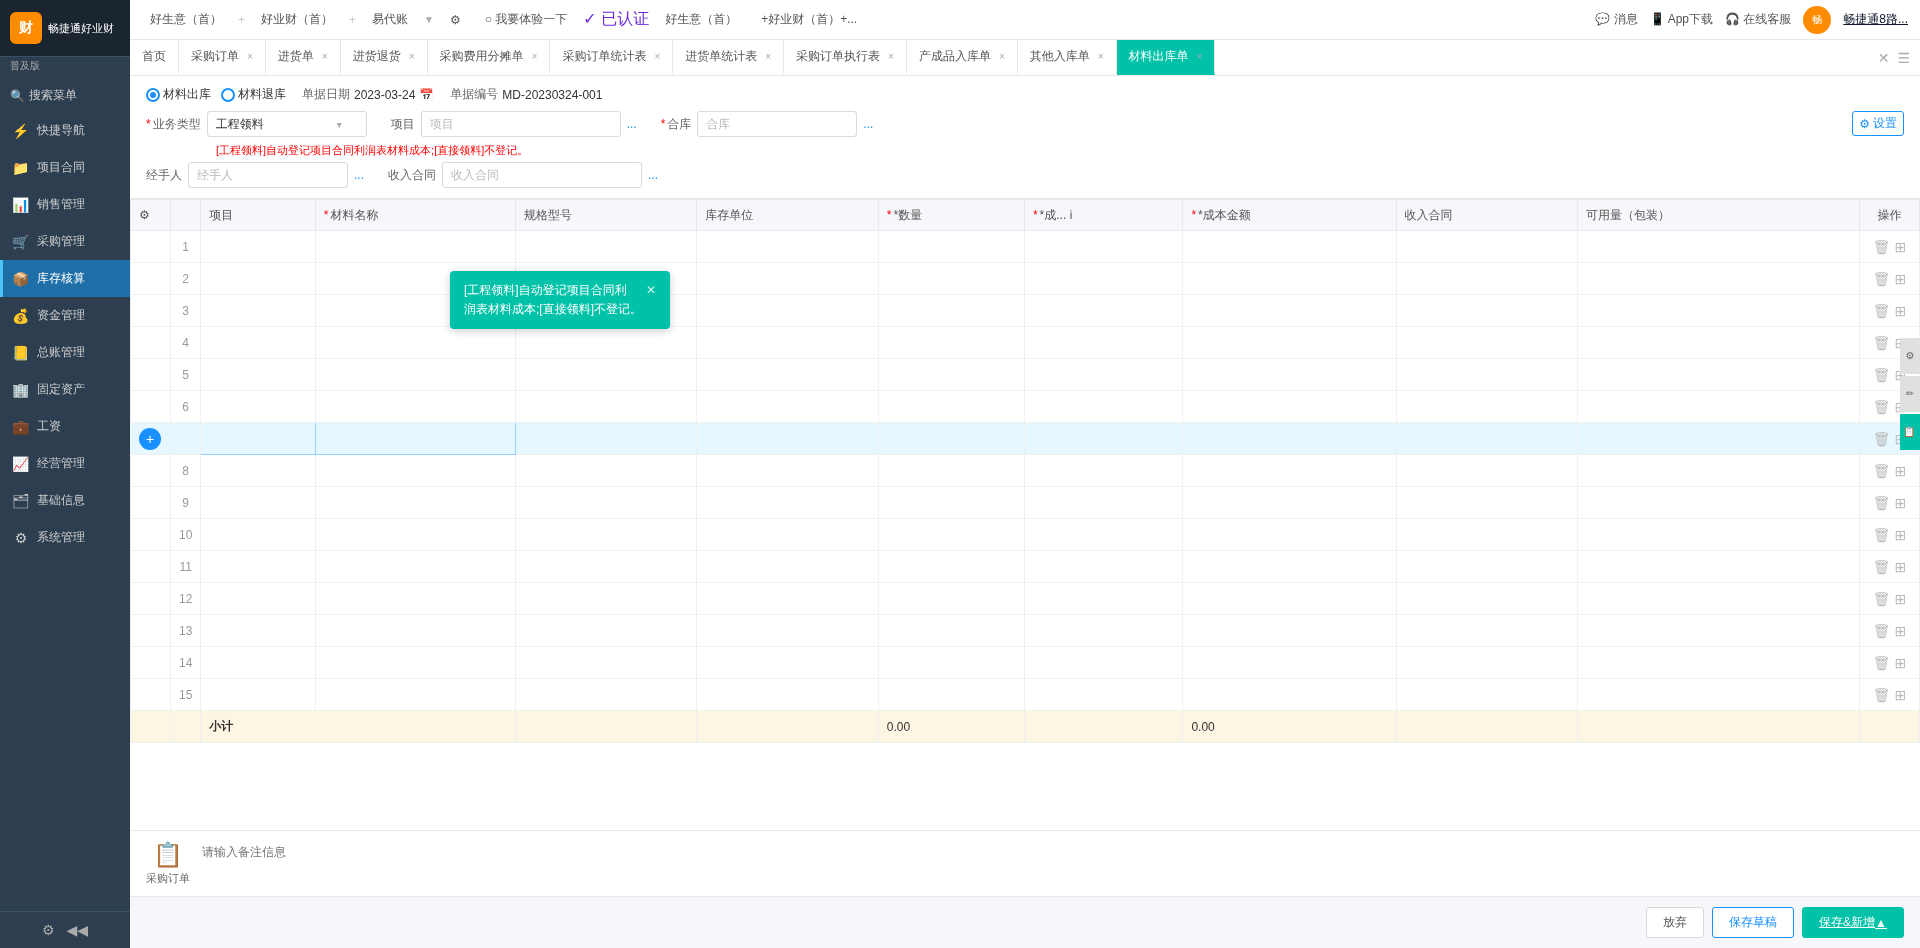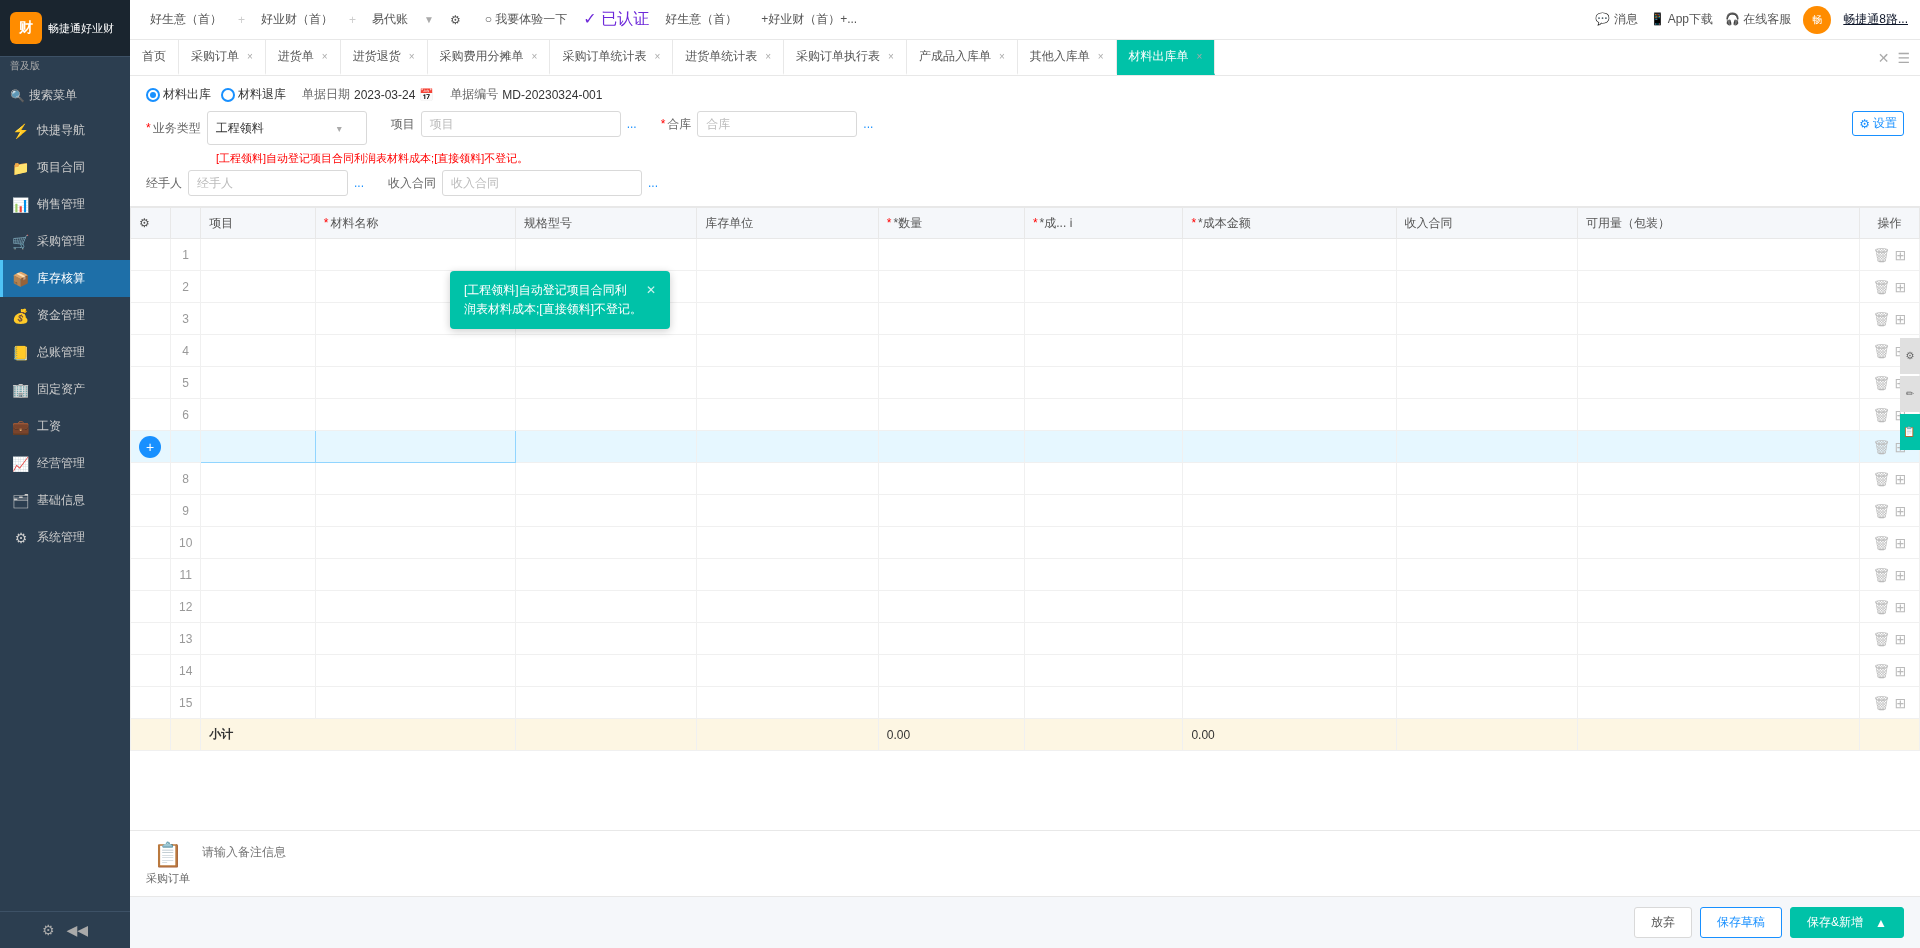--- a/index.html
+++ b/index.html
@@ -49,21 +49,21 @@
     .date-field-label { color: #666; }
     .sn-field { display: flex; align-items: center; gap: 4px; font-size: 12px; justify-content: center; }
     .toolbar-right { margin-left: auto; display: flex; align-items: center; gap: 8px; }
     .toolbar-btn { font-size: 12px; color: #555; cursor: pointer; display: flex; align-items: center; gap: 3px; padding: 3px 6px; border: 1px solid #ddd; border-radius: 3px; background: #fff; }
 
     .form-row { display: flex; align-items: flex-start; gap: 24px; flex-wrap: wrap; }
     .form-field { display: flex; align-items: center; gap: 6px; min-width: 200px; }
     .form-label { color: #666; font-size: 12px; white-space: nowrap; }
     .form-label.required::before { content: '*'; color: #f00; margin-right: 2px; }
     .form-input { border: 1px solid #d9d9d9; border-radius: 3px; padding: 3px 8px; font-size: 12px; min-width: 120px; height: 26px; color: #333; display: flex; align-items: center; }
-    .form-select { border: 1px solid #d9d9d9; border-radius: 3px; padding: 3px 24px 3px 8px; font-size: 12px; min-width: 150px; height: 34px; background: #fff; position: relative; display: flex; align-items: center; justify-content: space-between; cursor: pointer; }
+    .form-select { border: 1px solid #d9d9d9; border-radius: 3px; padding: 3px 24px 3px 8px; font-size: 12px; min-width: 150px; height: 26px; background: #fff; position: relative; display: flex; align-items: center; justify-content: space-between; cursor: pointer; }
     .form-select-arrow { color: #aaa; font-size: 10px; }
     .form-link { color: #1890ff; cursor: pointer; font-size: 12px; }
 
     
     .tooltip-box { position: absolute; background: #00c2a8; color: #fff; border-radius: 4px; padding: 10px 14px; font-size: 12px; line-height: 1.6; max-width: 220px; z-index: 100; top: 195px; left: 320px; box-shadow: 0 2px 8px rgba(0,0,0,0.2); }
     .tooltip-close { float: right; cursor: pointer; margin-left: 8px; color: rgba(255,255,255,0.8); }
 
     
     .table-wrapper { flex: 1; overflow: auto; background: #fff; margin: 0; }
     .data-table { width: 100%; border-collapse: collapse; font-size: 12px; }
@@ -83,21 +83,21 @@
     .notes-area { background: #fff; border-top: 1px solid #e8e8e8; padding: 10px 16px; flex-shrink: 0; display: flex; align-items: flex-start; gap: 12px; }
     .notes-icon { color: #1890ff; font-size: 20px; display: flex; flex-direction: column; align-items: center; }
     .notes-label { font-size: 11px; color: #666; margin-top: 2px; }
     .notes-input { flex: 1; border: none; outline: none; font-size: 12px; color: #bbb; padding: 4px 0; }
 
     
     .footer { background: #f5f7fa; border-top: 1px solid #e8e8e8; padding: 10px 16px; display: flex; justify-content: flex-end; gap: 8px; flex-shrink: 0; }
     .btn { padding: 6px 16px; border-radius: 3px; font-size: 12px; cursor: pointer; border: 1px solid #d9d9d9; }
     .btn-default { background: #fff; color: #555; }
     .btn-primary { background: #1890ff; color: #fff; border-color: #1890ff; }
-    .btn-success { background: #00c2a8; color: #fff; border-color: #00c2a8; display: flex; align-items: center; gap: 12px; }
+    .btn-success { background: #00c2a8; color: #fff; border-color: #00c2a8; display: flex; align-items: center; gap: 0; text-decoration: underline; }
 
     .content-main { flex: 1; display: flex; flex-direction: column; overflow: hidden; position: relative; }
   </style>
 </head>
 <body>
 
 <div class="sidebar">
   <div class="sidebar-logo">
     <div style="width:32px;height:32px;background:#ff8c00;border-radius:6px;display:flex;align-items:center;justify-content:center;color:#fff;font-size:14px;font-weight:bold;">财</div>
     <div class="sidebar-logo-text">

